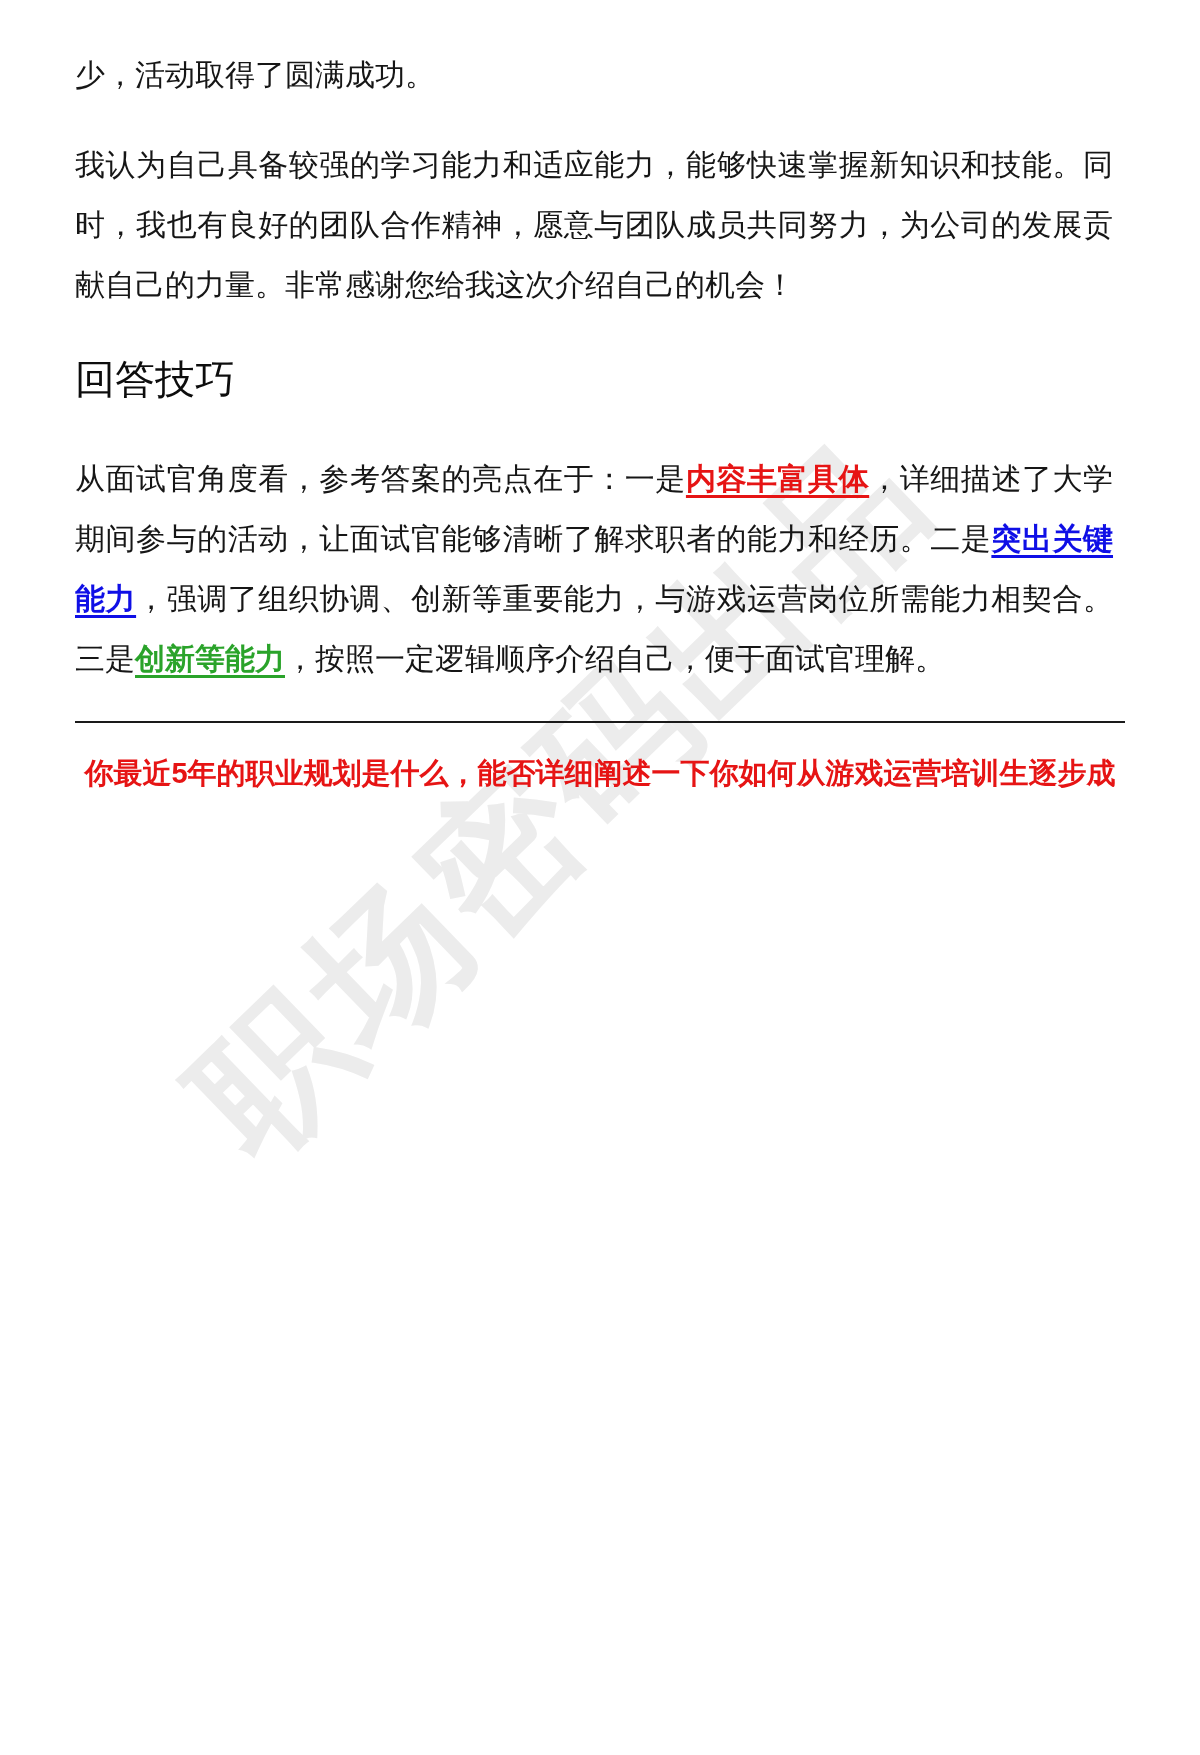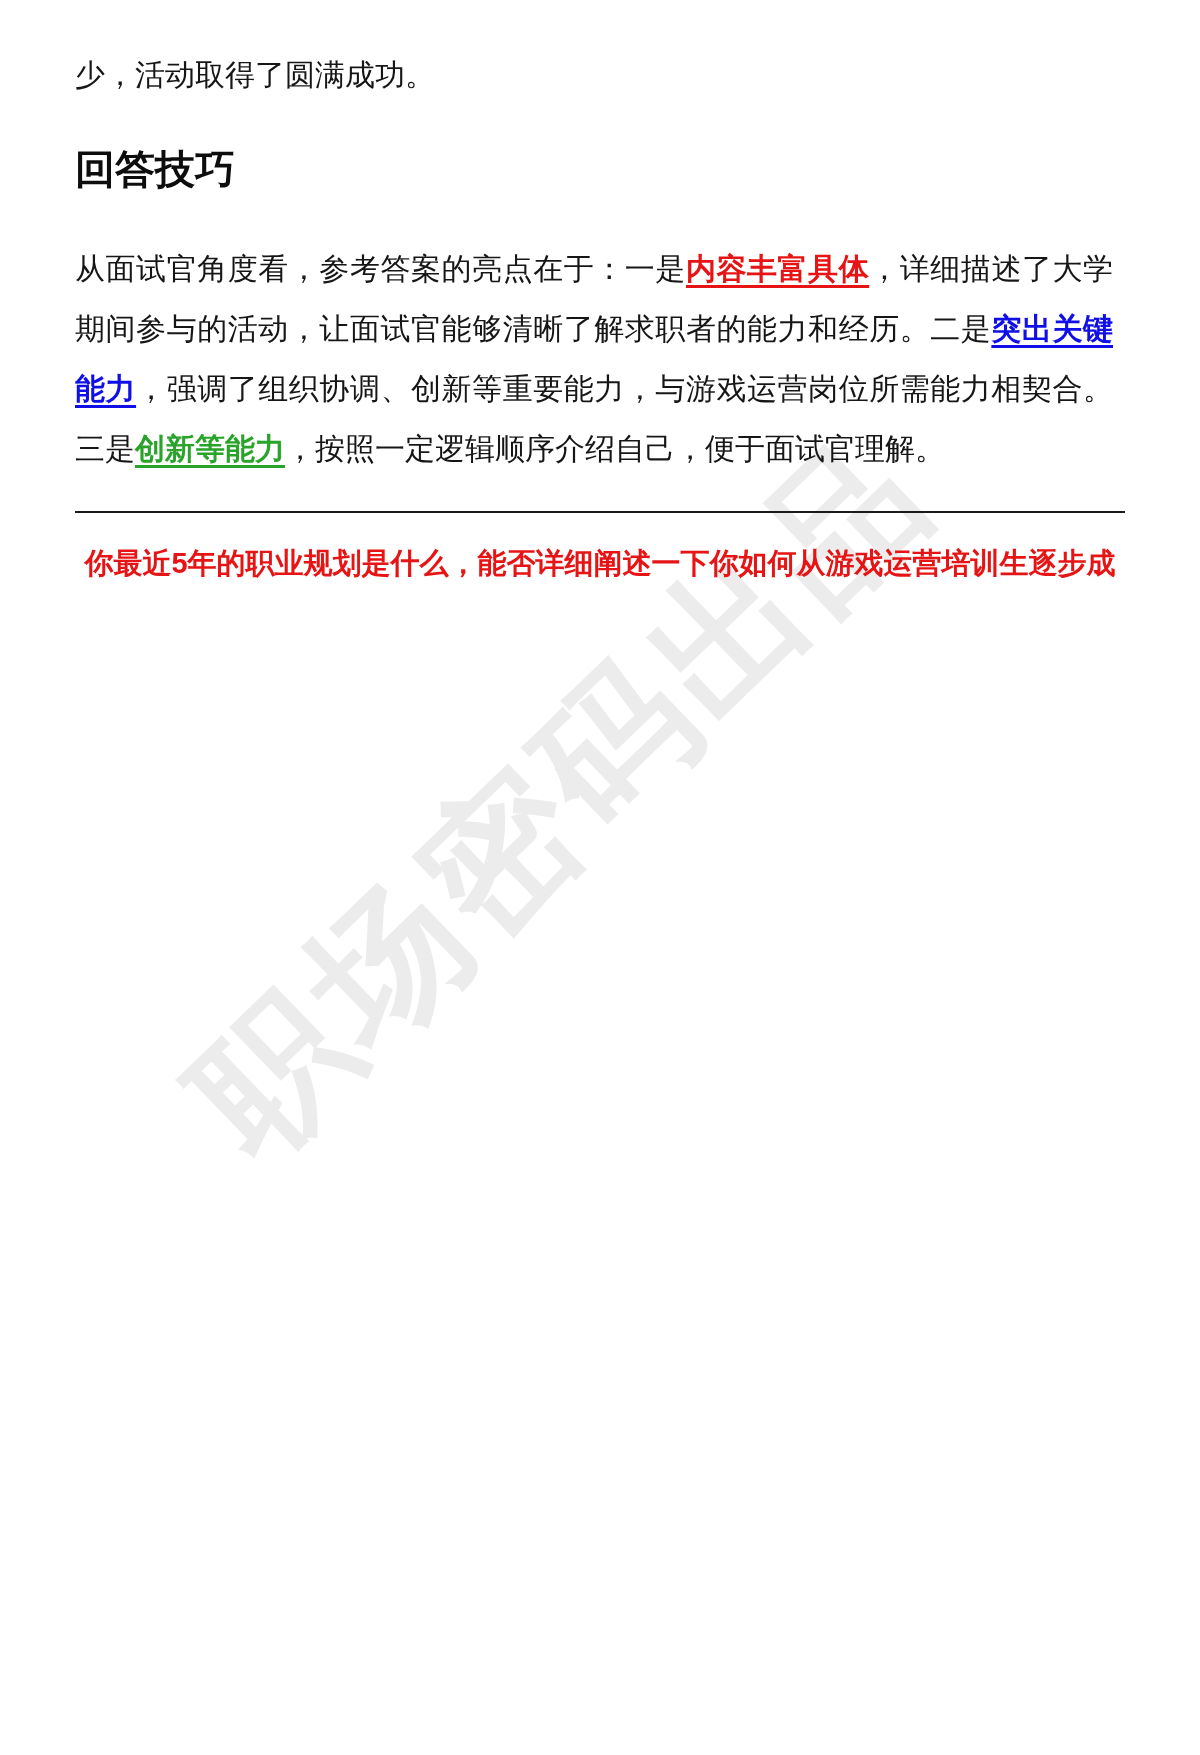--- a/index.html
+++ b/index.html
@@ -22,41 +22,42 @@
   }
   .content{
     position:relative;z-index:2;padding:45px 75px 0 75px;
   }
   .content p{
     font-size:30px;line-height:60px;margin:0 12px 30px 0;
     color:var(--text);text-align:justify;text-align-last:left;
   }
   .content h2{
     font-size:40px;line-height:48px;margin:40px 0 46px 0;
-    font-weight:700;color:#0d0d0d;
+    font-weight:400;color:#0d0d0d;
   }
   .seg{font-weight:700;text-decoration:underline;text-decoration-thickness:3px;text-underline-offset:6px;}
   .blue-bold-underline{color:var(--blue);text-decoration-color:var(--blue);}
   .red-bold-underline{color:var(--red);text-decoration-color:var(--red);}
   .green-bold-underline{color:var(--green);text-decoration-color:var(--green);}
   .footer{position:relative;z-index:2;padding:0 75px;}
   .divider{border:0;border-top:2px solid #1a1a1a;margin:32px 0 0 0;}
   .footer-question{
     margin-top:30px;text-align:center;color:var(--footer-red);
     font-size:29px;line-height:40px;font-weight:700;white-space:nowrap;
   }
 </style>
 </head>
 <body>
 
 <div class="watermark">职场密码出品</div>
 
 <main class="content">
   <div>
       <p><span>少，活动取得了圆满成功。</span></p>
+      <p><span>我认为自己具备较强的学习能力和适应能力，能够快速掌握新知识和技能。同时，我也有良好的团队合作精神，愿意与团队成员共同努力，为公司的发展贡献自己的力量。非常感谢您给我这次介绍自己的机会！</span></p>
       <h2><span>回答技巧</span></h2>
       <p><span>从面试官角度看，参考答案的亮点在于：一是</span><span class="seg red-bold-underline">内容丰富具体</span><span>，详细描述了大学期间参与的活动，让面试官能够清晰了解求职者的能力和经历。二是</span><span class="seg blue-bold-underline">突出关键能力</span><span>，强调了组织协调、创新等重要能力，与游戏运营岗位所需能力相契合。三是</span><span class="seg green-bold-underline">创新等能力</span><span>，按照一定逻辑顺序介绍自己，便于面试官理解。</span></p>
     </div>
 </main>
 
 <footer class="footer">
   <hr class="divider">
   <div class="footer-question">你最近5年的职业规划是什么，能否详细阐述一下你如何从游戏运营培训生逐步成</div>
 
 </footer>

